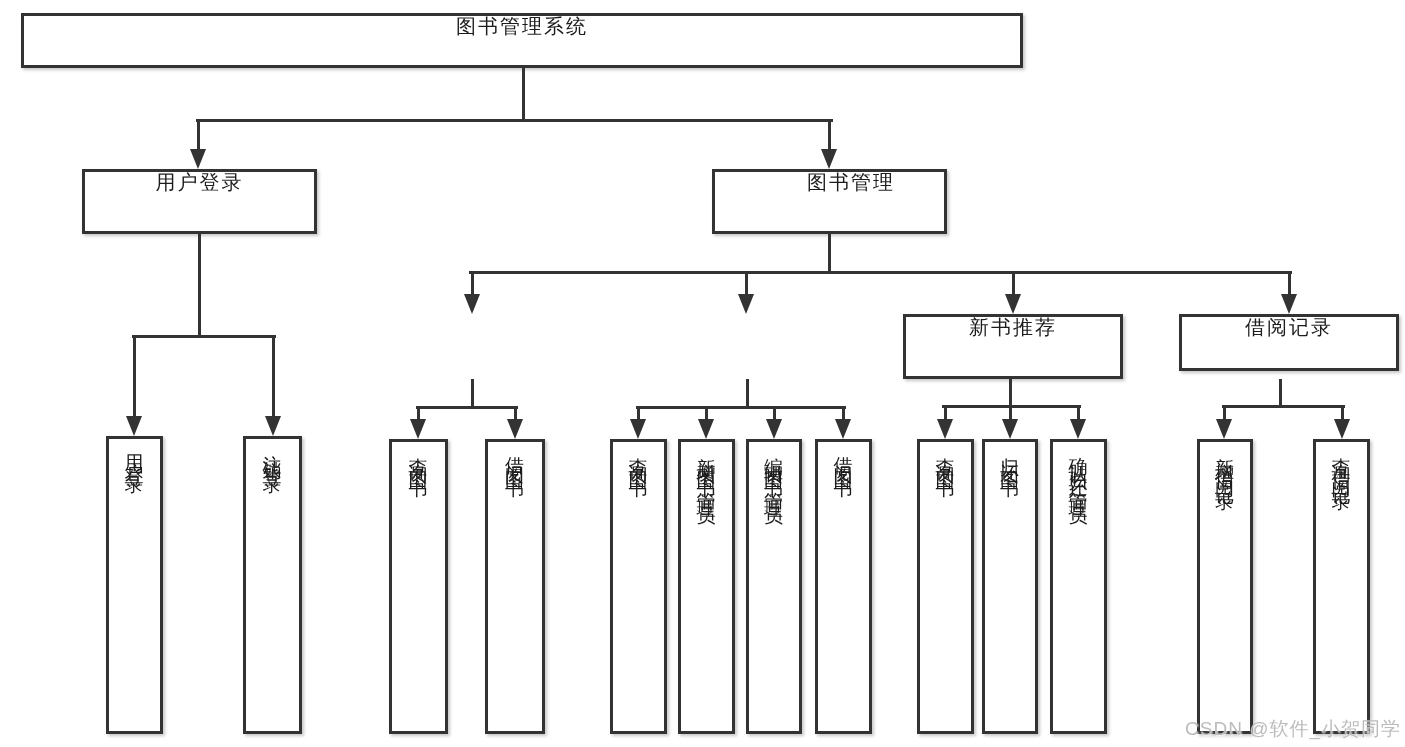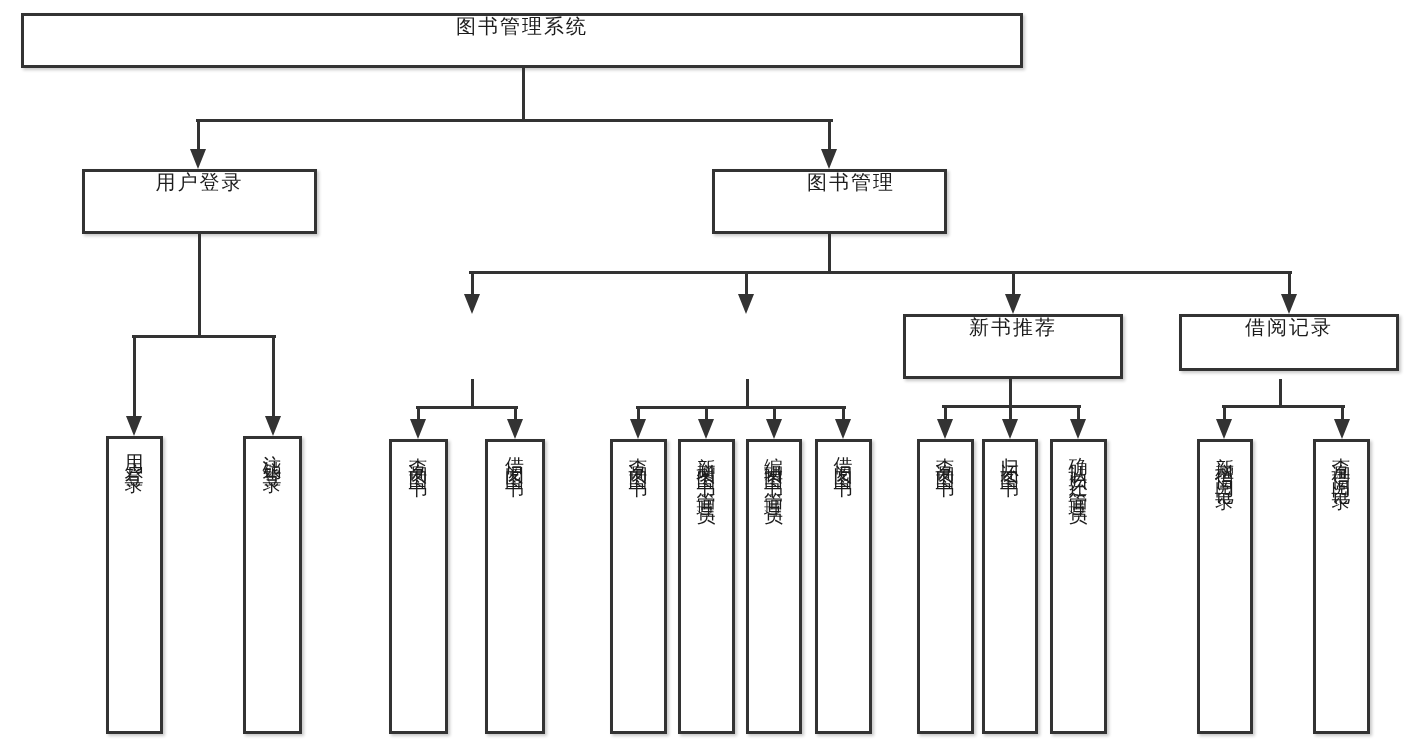--- a/index.html
+++ b/index.html
@@ -35,20 +35,21 @@
     font-size:19px;letter-spacing:1px;
     color:var(--wm-color,#bcbcbc);
     text-shadow:1px 1px 2px #ffffff;
     z-index:5;white-space:nowrap;
   }
 </style>
 </head>
 <body>
 
 <div class="canvas">
+  <div class="watermark">CSDN @软件_小贺同学</div>
 <div class="node h" style="left: 21px; top: 13px; width: 1002px; height: 55px;">
       <span>图书管理系统</span>
     </div>
     <div class="node h" style="left: 82px; top: 169px; width: 235px; height: 65px;">
       <span>用户登录</span>
     </div>
     <div class="node h" style="left: 712px; top: 169px; width: 235px; height: 65px; padding-left: 43px;">
       <span>图书管理</span>
     </div>
     <div class="node h" style="left: 903px; top: 314px; width: 220px; height: 65px;">

